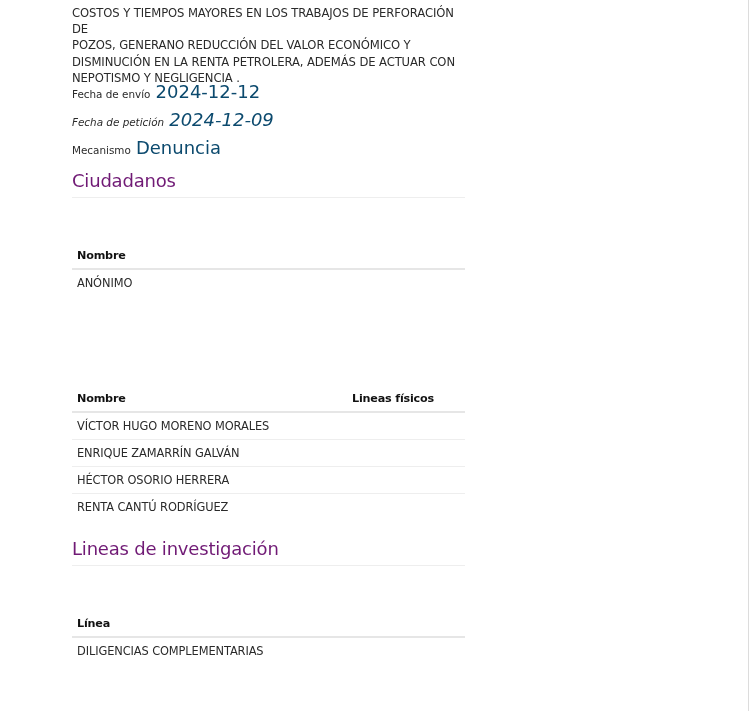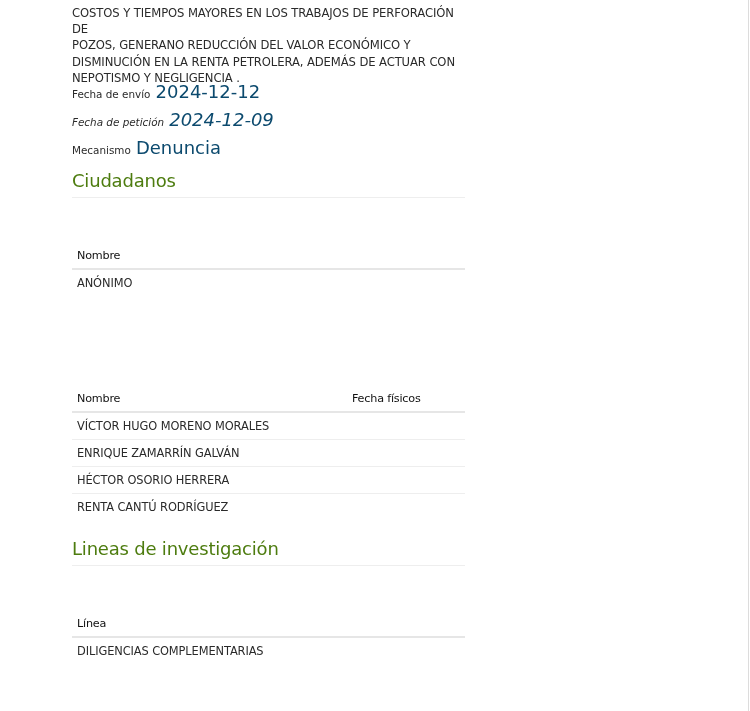--- a/index.html
+++ b/index.html
@@ -50,36 +50,36 @@
     .field .value {
       font-size: 18px;
       color: #0c4a6e;
     }
     .section-title {
       position: absolute;
       left: 0;
       width: 393px;
       font-size: 18px;
       font-weight: 500;
-      color: #4d7c0f;
+      color: #701a75;
       margin: 0;
       padding-bottom: 6px;
       border-bottom: 1px solid #eeeeee;
       letter-spacing: -0.2px;
     }
     table.data {
       position: absolute;
       left: 0;
       width: 393px;
       border-collapse: collapse;
       font-size: 11.4px;
     }
     table.data th {
       text-align: left;
-      font-weight: normal;
+      font-weight: bold;
       color: #111;
       padding: 0 5px 6px 5px;
       border-bottom: 2px solid #e6e6e6;
       font-size: 11.2px;
       letter-spacing: -0.2px;
     }
     table.data td {
       padding: 6px 5px 6px 5px;
       color: #2a2a2a;
       border-bottom: 1px solid #eeeeee;
@@ -132,21 +132,21 @@
   </table>
 
   <table class="data" style="top:392px;">
     <colgroup>
       <col style="width:275px;">
       <col>
     </colgroup>
     <thead>
       <tr>
         <th>Nombre</th>
-        <th>Fecha físicos</th>
+        <th>Lineas físicos</th>
       </tr>
     </thead>
     <tbody>
       <tr>
         <td>VÍCTOR HUGO MORENO MORALES</td>
         <td></td>
       </tr>
       <tr>
         <td>ENRIQUE ZAMARRÍN GALVÁN</td>
         <td></td>

